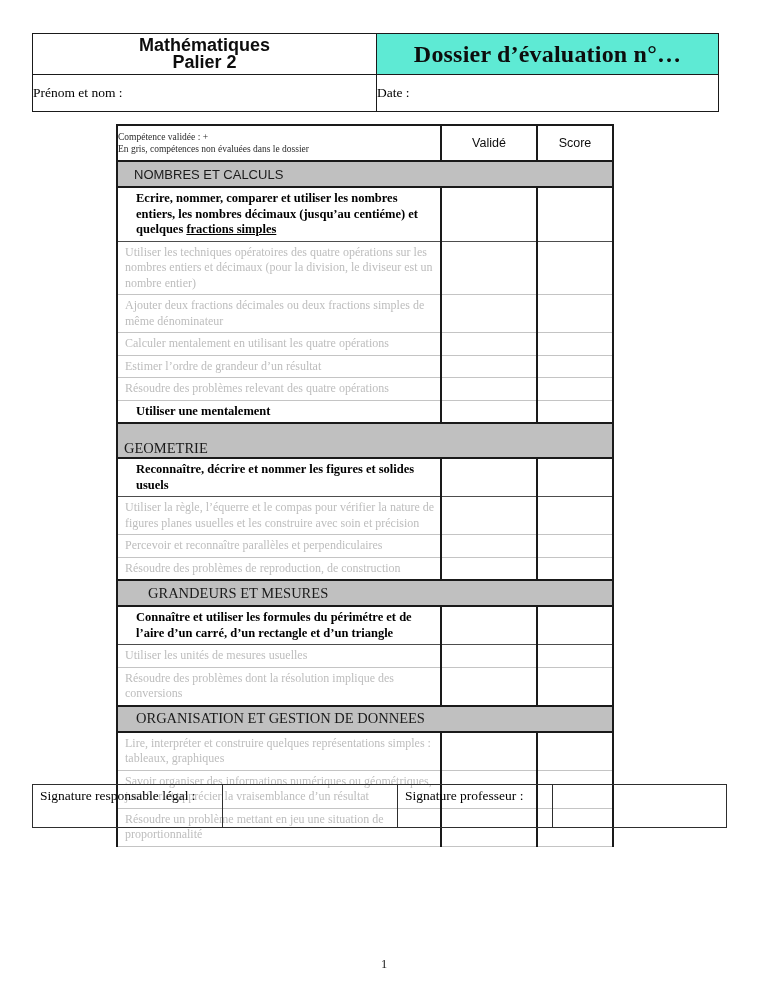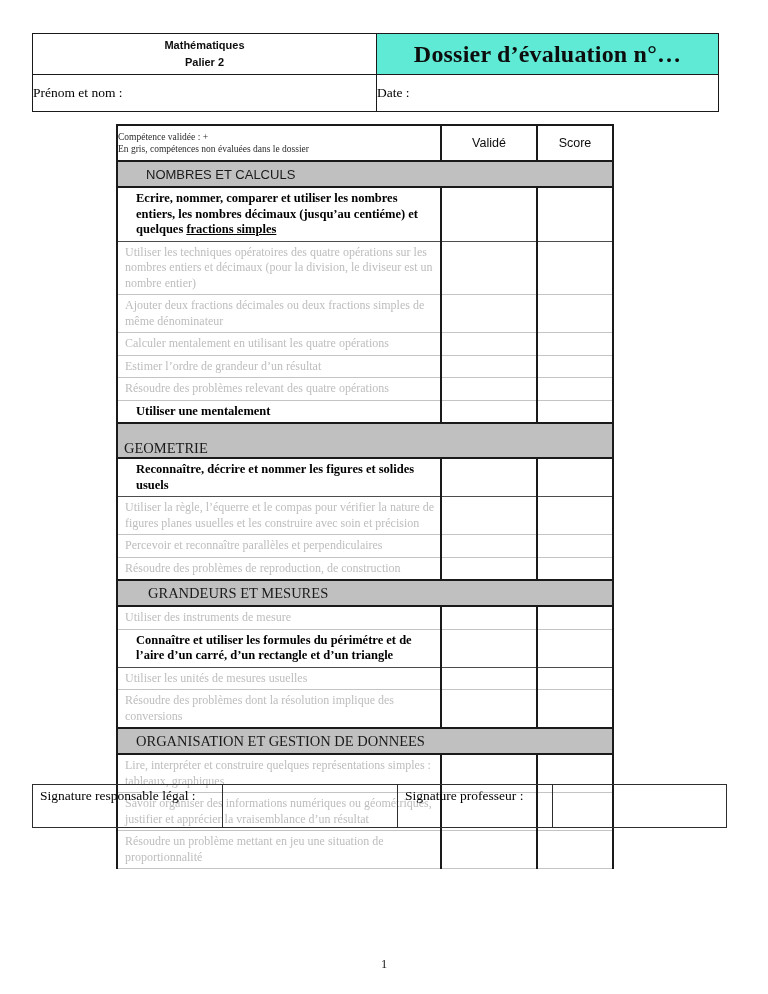--- a/index.html
+++ b/index.html
@@ -28,21 +28,21 @@
   .id-table td {
     border: 1px solid #1a1a1a;
     padding: 0;
     vertical-align: middle;
   }
   .cell-subject {
     height: 40px;
     text-align: center;
     font-family: "Liberation Sans", sans-serif;
     font-weight: bold;
-    font-size: 11px;
+    font-size: 18px;
     line-height: 17px;
     color: #0d0d0d;
   }
   .cell-dossier {
     height: 40px;
     text-align: center;
     background: #5eead4;
     font-family: "Liberation Serif", serif;
     font-weight: bold;
     font-size: 24px;
@@ -90,21 +90,21 @@
   .section-band {
     border: 2px solid #1a1a1a;
     background: #c0c0c0;
     height: 24px;
     color: #1a1a1a;
   }
   .section-band .band-text { display: block; }
   .band-sans {
     font-family: "Liberation Sans", sans-serif;
     font-size: 13px;
-    padding-left: 28px;
+    padding-left: 16px;
   }
   .band-serif-0 {
     font-family: "Liberation Serif", serif;
     font-size: 14.5px;
     padding-left: 6px;
     margin-top: 16px;
   }
   .band-serif-mid {
     font-family: "Liberation Serif", serif;
     font-size: 14.5px;
@@ -280,25 +280,20 @@
       <tr class="row-off">
         <td class="c-label"><span>Résoudre des problèmes de reproduction, de construction</span></td>
         <td class="c-valide"></td>
         <td class="c-score"></td>
       </tr>
       <tr>
         <td class="section-band" colspan="3">
           <span class="band-text band-serif-mid">GRANDEURS ET MESURES</span>
         </td>
       </tr>
-      <tr class="row-off">
-        <td class="c-label"><span>Utiliser des instruments de mesure</span></td>
-        <td class="c-valide"></td>
-        <td class="c-score"></td>
-      </tr>
       <tr class="row-on">
         <td class="c-label"><span>Connaître et utiliser les formules du périmétre et de l’aire d’un carré, d’un rectangle et d’un triangle</span></td>
         <td class="c-valide"></td>
         <td class="c-score"></td>
       </tr>
       <tr class="row-off">
         <td class="c-label"><span>Utiliser les unités de mesures usuelles</span></td>
         <td class="c-valide"></td>
         <td class="c-score"></td>
       </tr>

